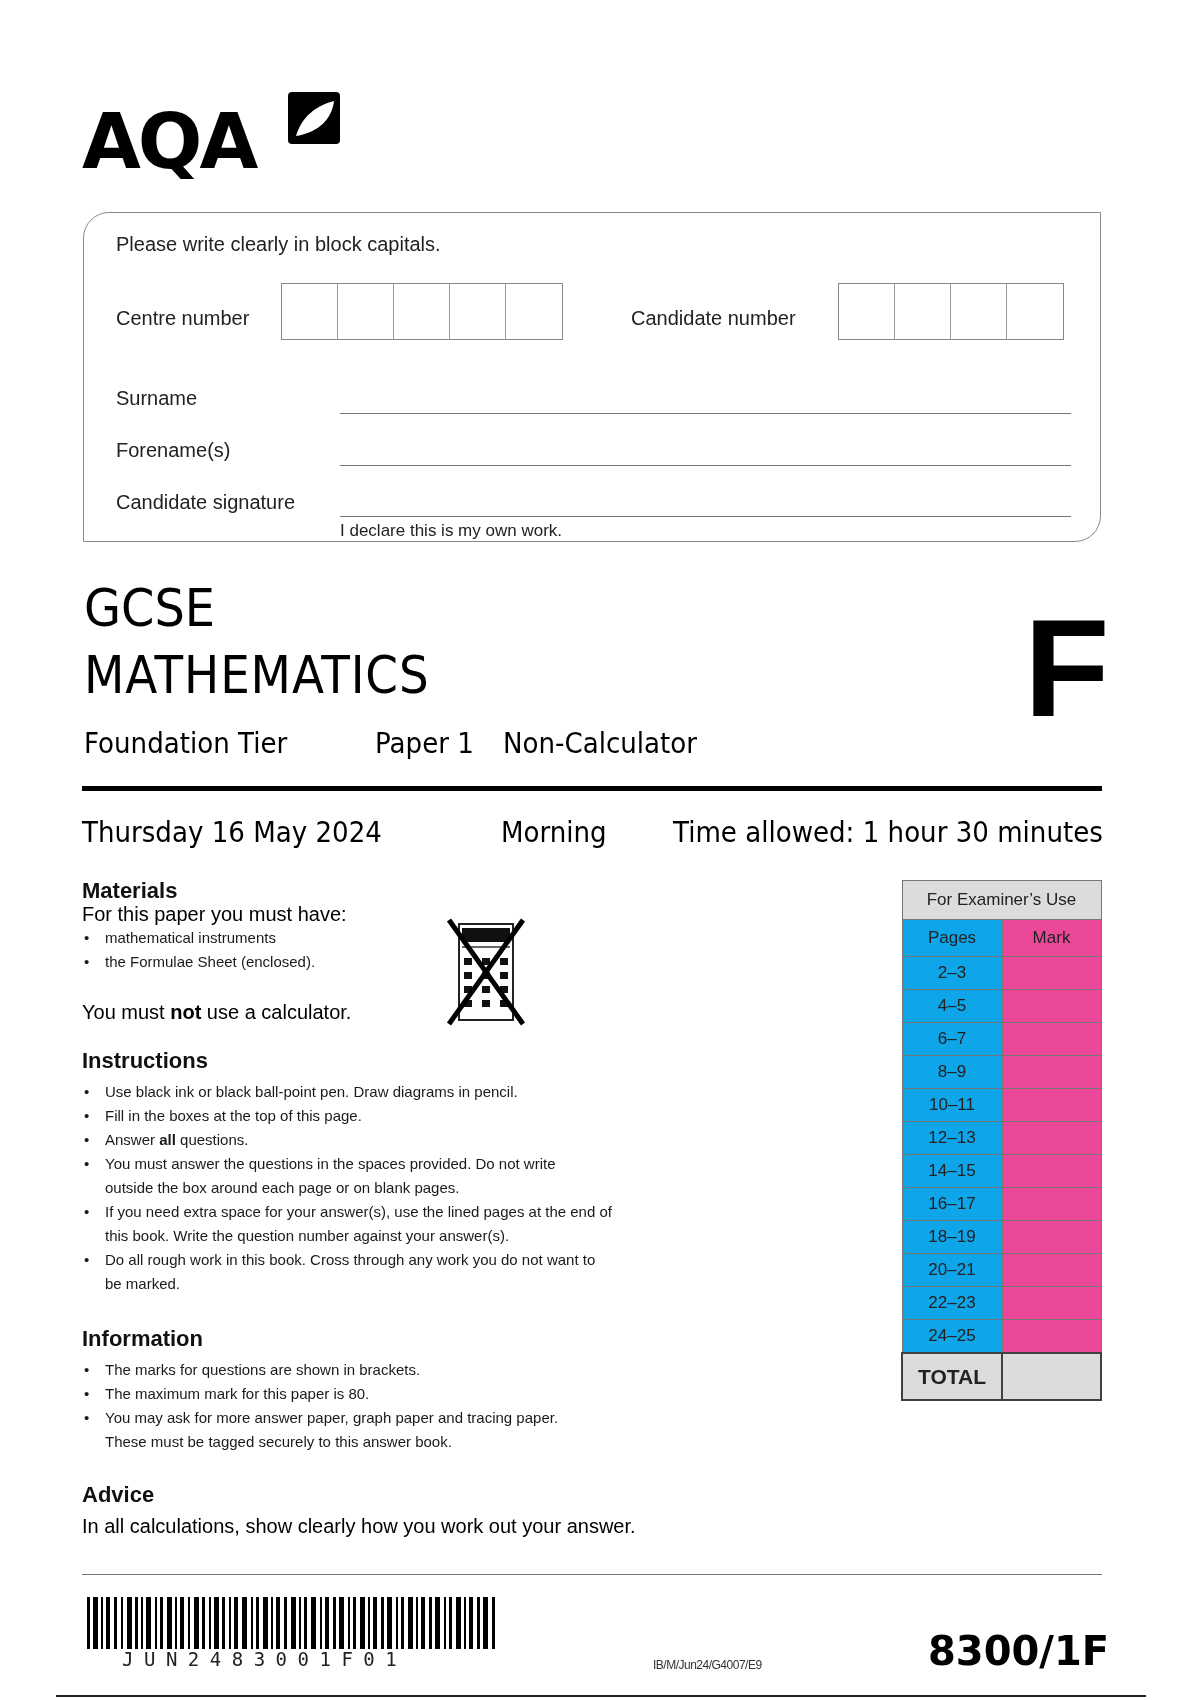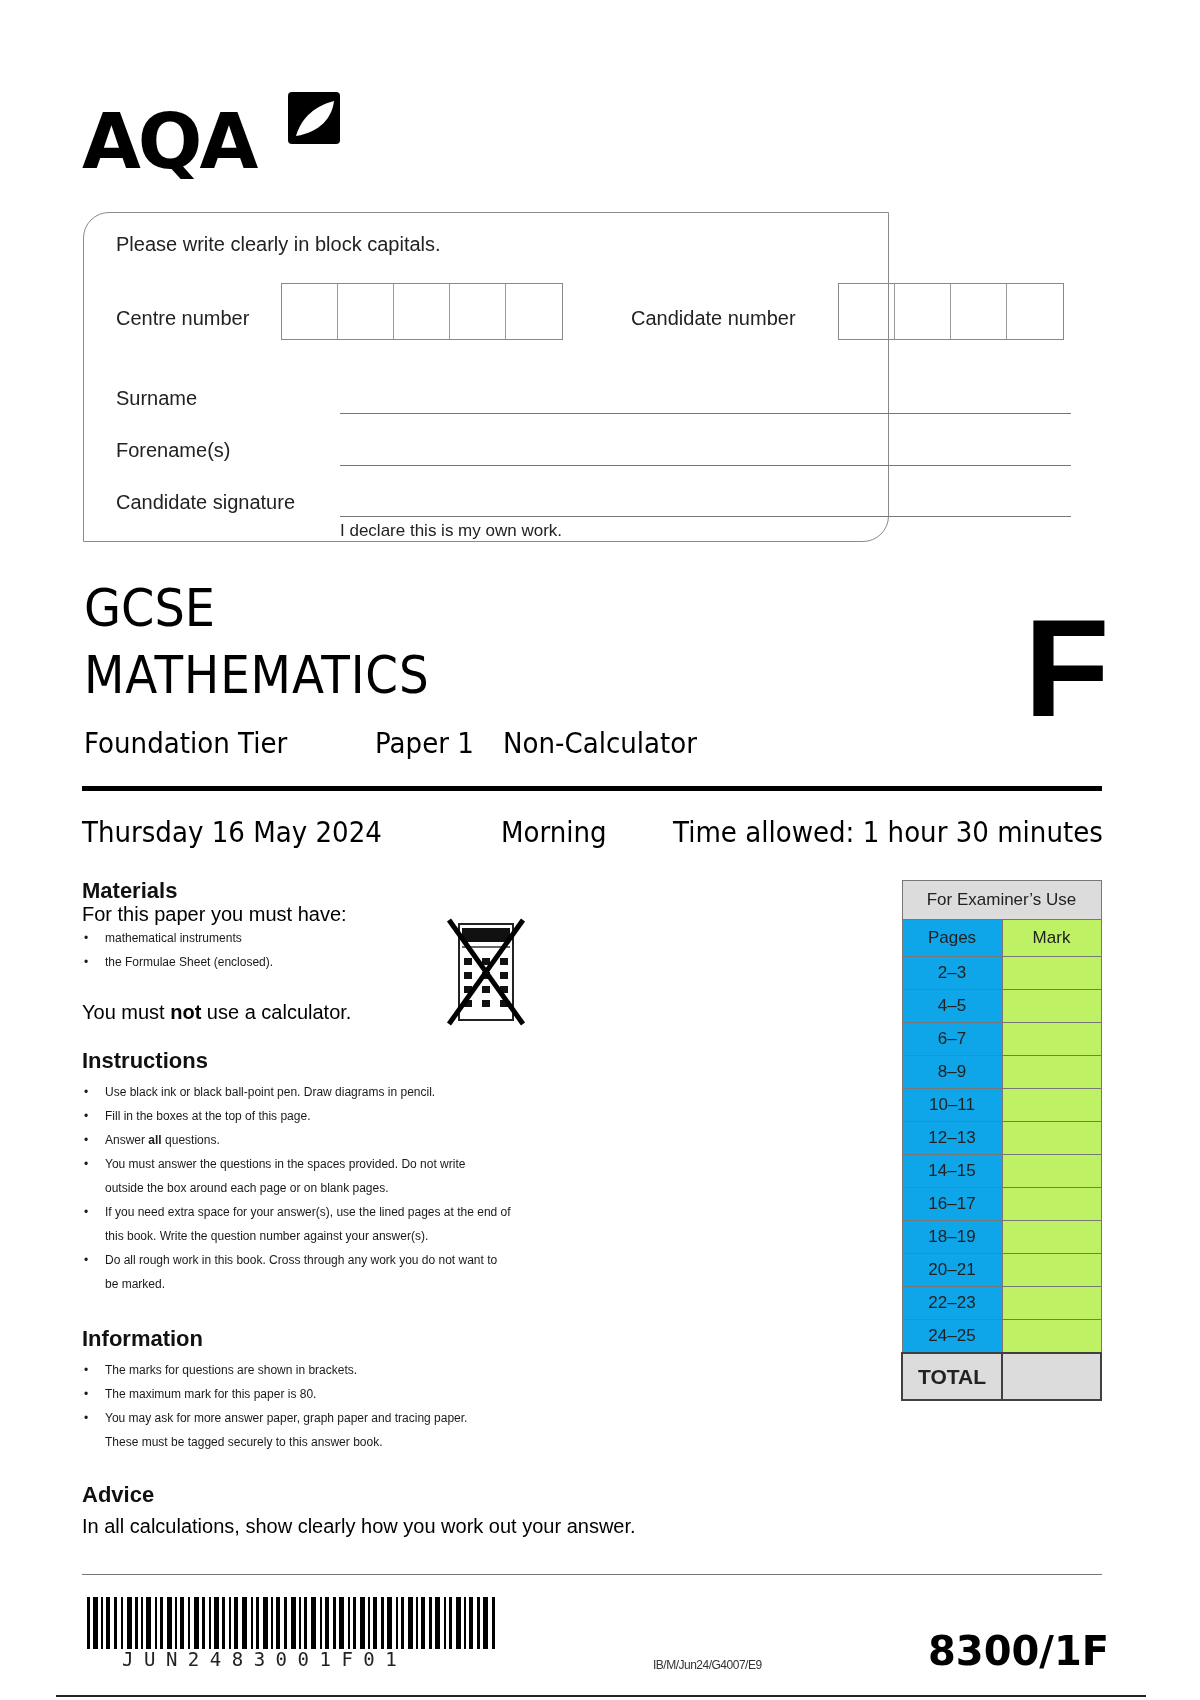--- a/index.html
+++ b/index.html
@@ -5,50 +5,50 @@
     html, body { margin: 0; padding: 0; background: #ffffff; }
     body { width: 1200px; height: 1700px; position: relative; overflow: hidden; color: #111; font-family: "Liberation Sans", sans-serif; }
     .abs { position: absolute; }
 
     
     .logo { left: 82px; top: 92px; width: 260px; height: 95px; }
     .logo-text { position: absolute; left: 0; top: 12px; font-family: "DejaVu Sans", sans-serif; font-weight: bold; font-size: 76px; letter-spacing: -3px; color: #000; line-height: 1; }
     .logo-mark { position: absolute; left: 206px; top: 0; width: 52px; height: 52px; }
 
     
-    .cand-box { left: 83px; top: 212px; width: 806px; height: 330px; border: 1.5px solid #8a8a8a; border-radius: 26px 0 26px 0; box-sizing: border-box; }
+    .cand-box { left: 83px; top: 212px; width: 1018px; height: 330px; border: 1.5px solid #8a8a8a; border-radius: 26px 0 26px 0; box-sizing: border-box; }
     .cand-box .lbl { position: absolute; font-size: 20px; color: #222; white-space: nowrap; }
     .digit-row { position: absolute; display: flex; border: 1.5px solid #888; height: 57px; box-sizing: border-box; }
     .digit-row .cell { width: 56px; height: 100%; border-right: 1.5px solid #999; box-sizing: border-box; }
     .digit-row .cell:last-child { border-right: none; }
     .line { position: absolute; height: 0; border-top: 1.5px solid #777; }
     .declare { position: absolute; font-size: 17px; color: #222; white-space: nowrap; }
 
     
     .ttl { font-family: "DejaVu Sans", sans-serif; color: #000; white-space: nowrap; }
     .gcse { left: 84px; top: 578px; font-size: 52px; font-weight: normal; letter-spacing: 0px; transform: scaleX(0.92); transform-origin: left; }
     .maths { left: 84px; top: 645px; font-size: 52px; letter-spacing: 1px; transform: scaleX(0.9); transform-origin: left; }
     .tier-big { left: 1024px; top: 598px; font-family: "Liberation Sans", sans-serif; font-weight: bold; font-size: 140px; line-height: 1; }
     .sub { top: 726px; font-size: 29px; transform: scaleX(0.9); transform-origin: left; }
     .rule-thick { left: 82px; top: 786px; width: 1020px; height: 5px; background: #000; }
     .dateline { top: 815px; font-size: 29px; transform: scaleX(0.9); transform-origin: left; }
 
     
     .sec-h { font-weight: bold; font-size: 22px; color: #111; white-space: nowrap; }
     .txt { font-size: 20px; color: #000000; white-space: nowrap; line-height: 24px; }
     ul.bul { list-style: none; margin: 0; padding: 0; position: absolute; }
-    ul.bul li { position: relative; padding-left: 23px; font-size: 12px; line-height: 24px; color: #1a1a1a; }
+    ul.bul li { position: relative; padding-left: 23px; font-size: 15px; line-height: 24px; color: #1a1a1a; }
     ul.bul li::before { content: "\2022"; position: absolute; left: 2px; top: 0; }
 
     .calc-icon { left: 445px; top: 918px; width: 82px; height: 110px; }
 
     
     table.exam { position: absolute; left: 901px; top: 880px; border-collapse: collapse; width: 201px; font-size: 17px; }
     table.exam td { border: 1.5px solid #777; text-align: center; height: 32px; padding: 0; color: #222; }
-    table.exam td.grey { background: #bef264; }
+    table.exam td.grey { background: #ec4899; }
     table.exam tr.head td { height: 38px; background: #dcdcdc; font-size: 17px; }
     table.exam tr.colhead td { height: 36px; }
     table.exam td.pages { width: 99px; background: #0ea5e9; }
     table.exam tr.total td { height: 45px; border: 2px solid #404040; font-weight: bold; font-size: 21px; background: #dcdcdc; }
 
     .rule-thin { left: 82px; top: 1574px; width: 1020px; height: 0; border-top: 1.5px solid #777; }
     .barcode { left: 87px; top: 1597px; width: 412px; height: 52px; }
     .barcode-text { left: 122px; top: 1648px; font-family: "DejaVu Sans Mono", monospace; font-size: 19px; letter-spacing: 10.5px; color: #222; white-space: nowrap; }
     .ref { left: 641px; top: 1658px; font-size: 12px; color: #333; letter-spacing: -0.5px; white-space: nowrap; margin-left: 12px; }
     .code { left: 928px; top: 1628px; font-family: "DejaVu Sans", sans-serif; font-weight: bold; font-size: 40px; color: #000; white-space: nowrap; }

